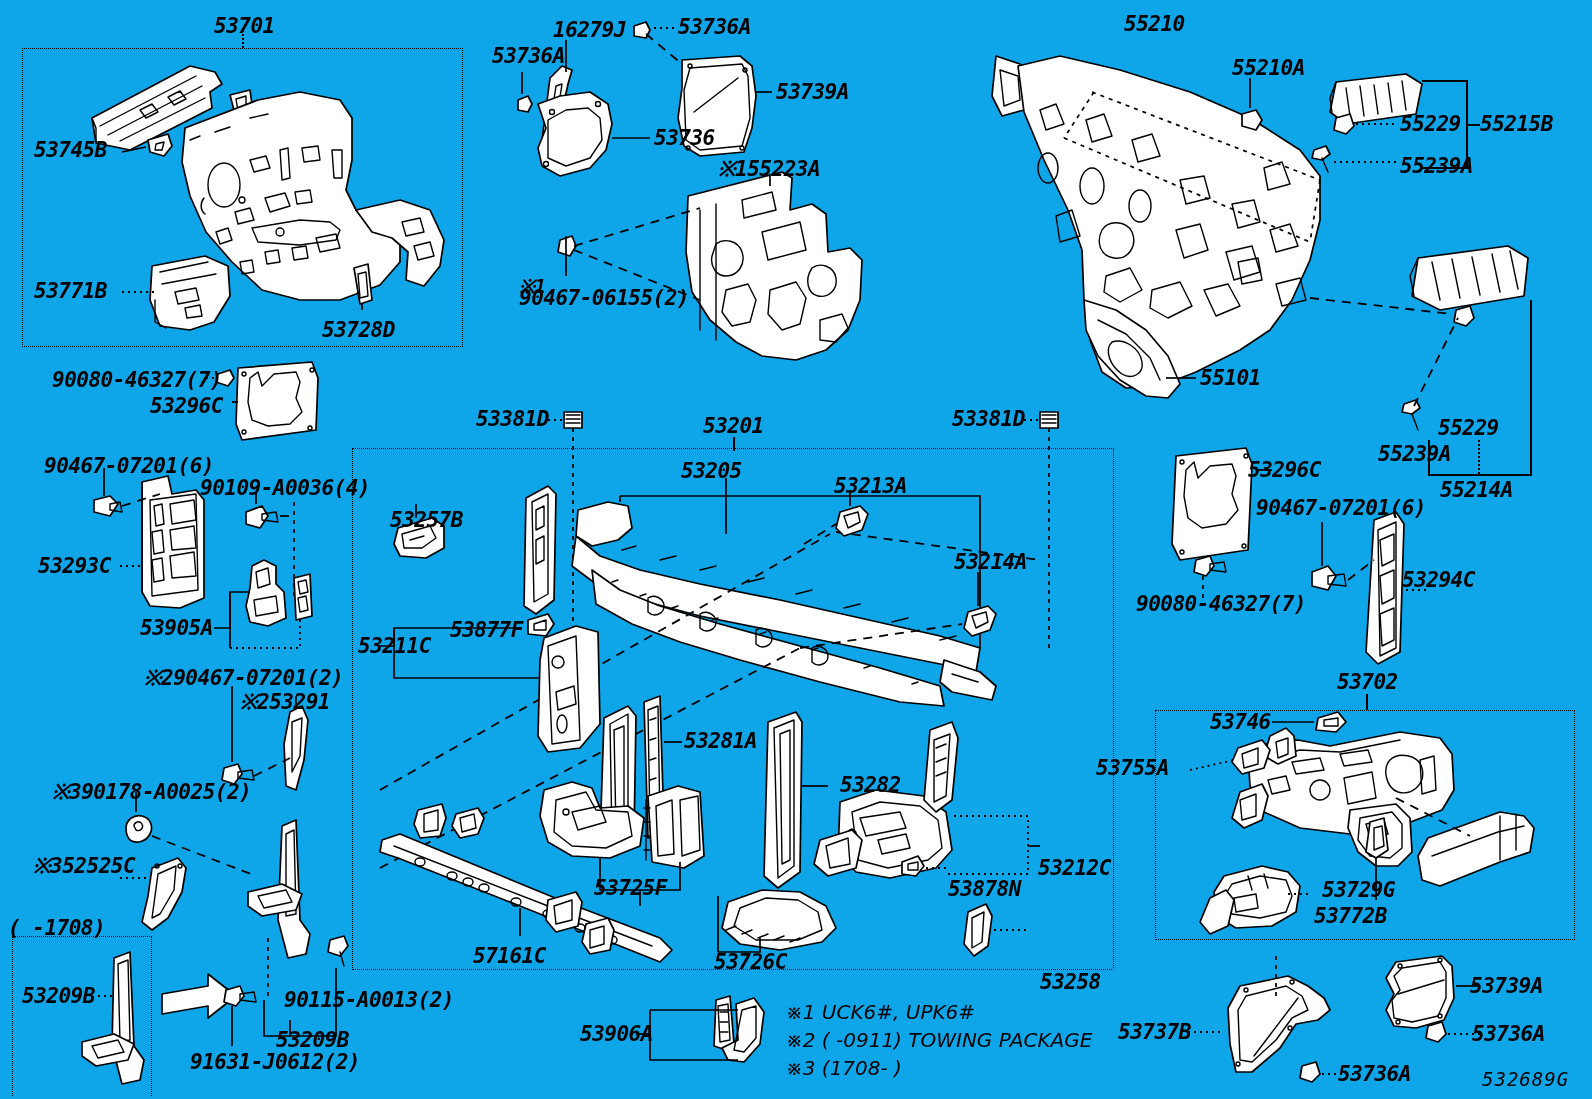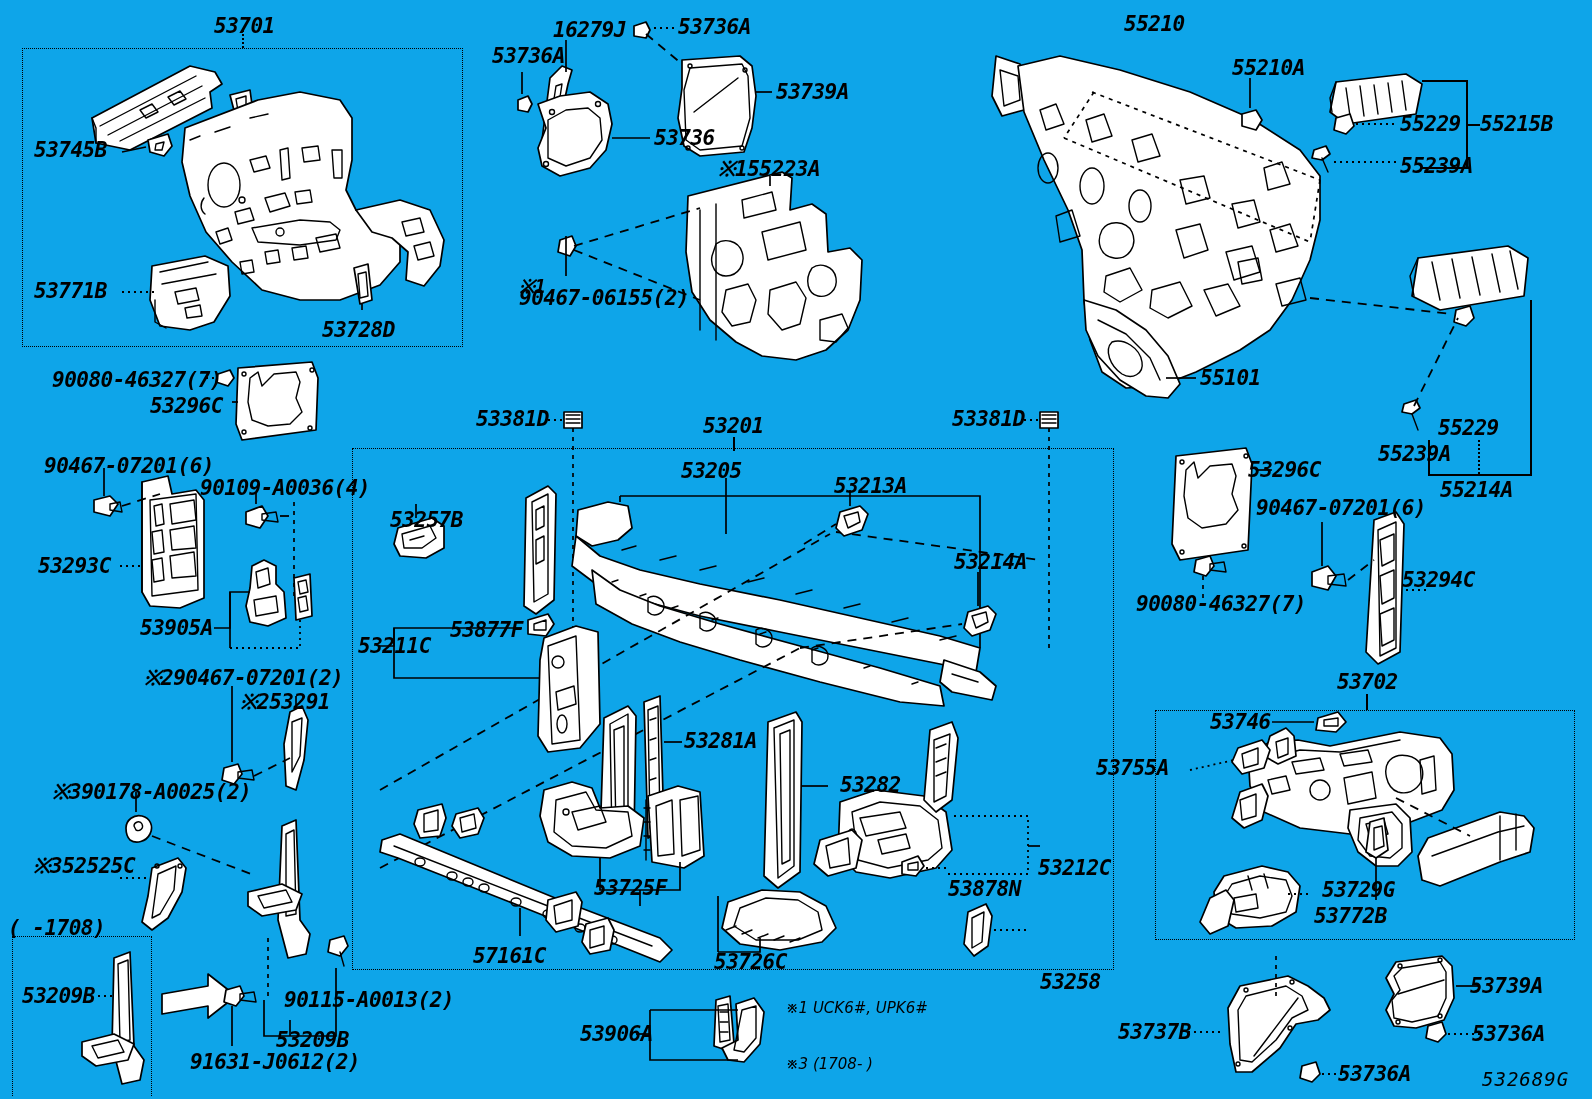--- a/index.html
+++ b/index.html
@@ -23,21 +23,21 @@
     font-size: 21px;
     color: #000;
     white-space: nowrap;
     letter-spacing: -0.5px;
     line-height: 1;
   }
   .lbl.sm { font-size: 19px; }
   .note {
     position: absolute;
     font-family: "DejaVu Sans", "Liberation Sans", sans-serif;
-    font-size: 15px;
+    font-size: 20px;
     color: #000;
     white-space: nowrap;
     line-height: 1.45;
   }
   .code {
     position: absolute;
     font-family: "DejaVu Sans Mono", "Liberation Mono", monospace;
     font-size: 19px;
     color: #000;
     letter-spacing: 1px;
@@ -693,20 +693,21 @@
   <div class="lbl" style="left:594px; top:878px;">53725F</div>
   <div class="lbl" style="left:473px; top:946px;">57161C</div>
   <div class="lbl" style="left:714px; top:952px;">53726C</div>
   <div class="lbl" style="left:1038px; top:858px;">53212C</div>
   <div class="lbl" style="left:948px; top:879px;">53878N</div>
   <div class="lbl" style="left:1040px; top:928px;margin-top:44px;">53258</div>
 
   <div class="lbl" style="left:580px; top:1024px;">53906A</div>
 
   <div class="note" style="left:786px; top:998px;">※1 UCK6#, UPK6#</div>
+  <div class="note" style="left:786px; top:1026px;">※2 (      -0911) TOWING PACKAGE</div>
   <div class="note" style="left:786px; top:1054px;">※3 (1708-      )</div>
 
   <div class="lbl" style="left:1248px; top:460px;">53296C</div>
   <div class="lbl" style="left:1136px; top:594px;">90080-46327(7)</div>
   <div class="lbl" style="left:1256px; top:498px;">90467-07201(6)</div>
   <div class="lbl" style="left:1402px; top:570px;">53294C</div>
 
   <div class="dashbox" style="left:1155px; top:710px; width:420px; height:230px;"></div>
   <div class="ln vln" style="left:1366px; top:694px; height:16px;"></div>
   <div class="lbl" style="left:1337px; top:672px;">53702</div>

